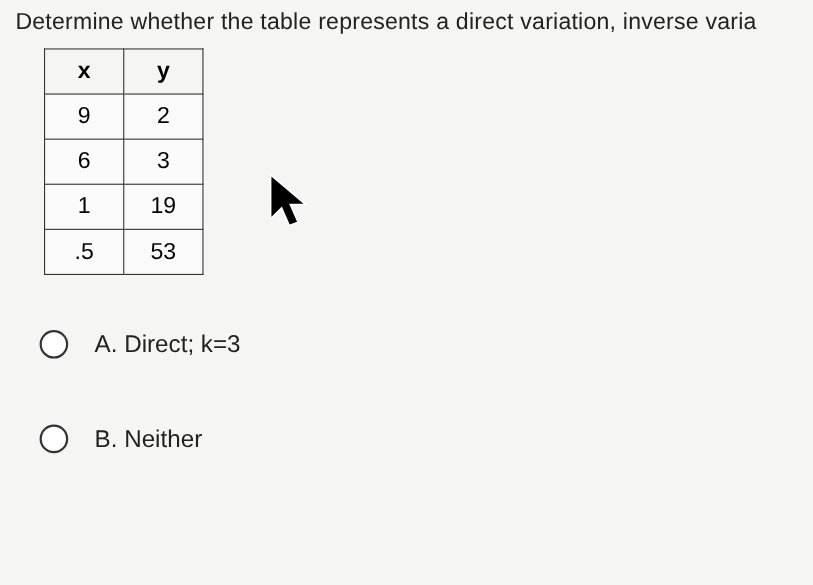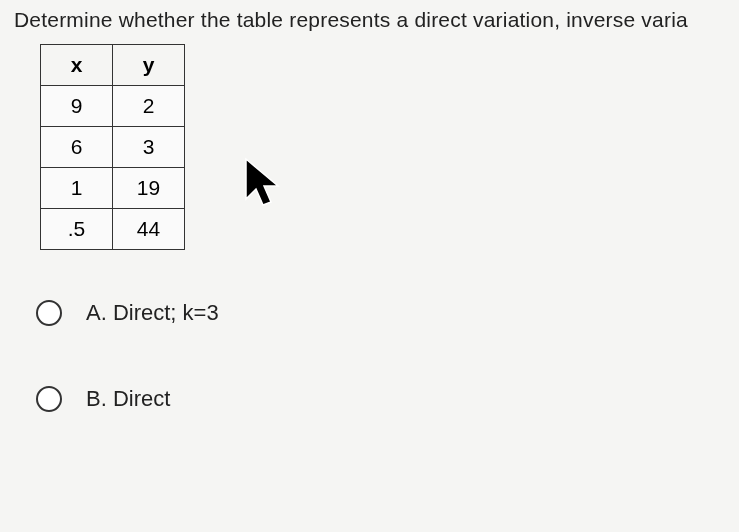--- a/index.html
+++ b/index.html
@@ -94,34 +94,34 @@
       <tr>
         <td>6</td>
         <td>3</td>
       </tr>
       <tr>
         <td>1</td>
         <td>19</td>
       </tr>
       <tr>
         <td>.5</td>
-        <td>44</td>
+        <td>53</td>
       </tr>
     </tbody>
       </table>
   </div>
 
   <div class="options">
     <div class="option">
       <div class="radio"></div>
       <div class="option-label">A. Direct; k=3</div>
     </div>
     <div class="option">
       <div class="radio"></div>
-      <div class="option-label">B. Direct</div>
+      <div class="option-label">B. Neither</div>
     </div>
   </div>
 
 </div>
 
 <svg class="cursor" width="50" height="60" viewBox="0 0 50 60">
   <path d="M 6 4 L 6 44 L 16 34 L 23 50 L 31 47 L 24 31 L 38 31 Z" fill="#000" stroke="#fff" stroke-width="1.5"></path>
 </svg>
 
 </body></html>

